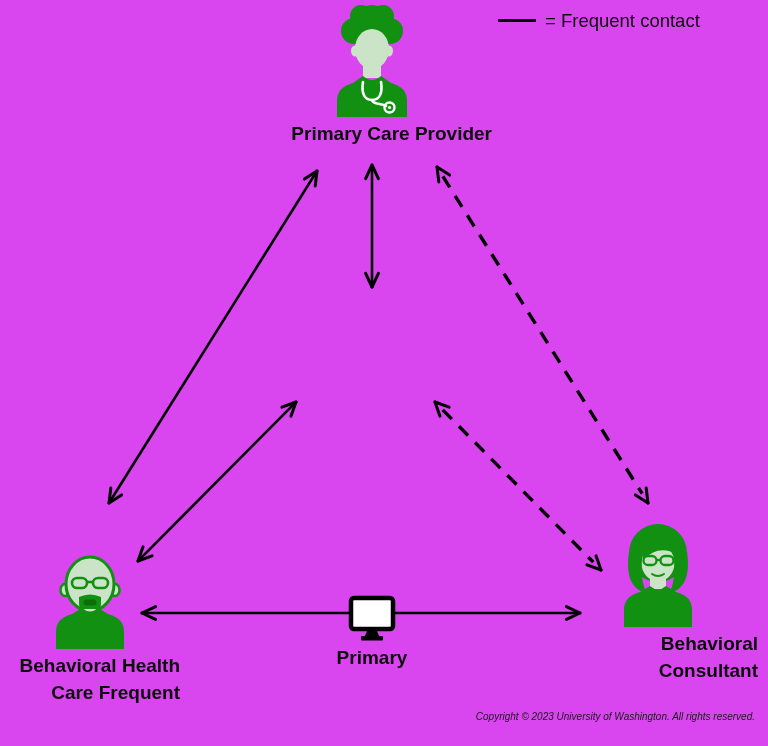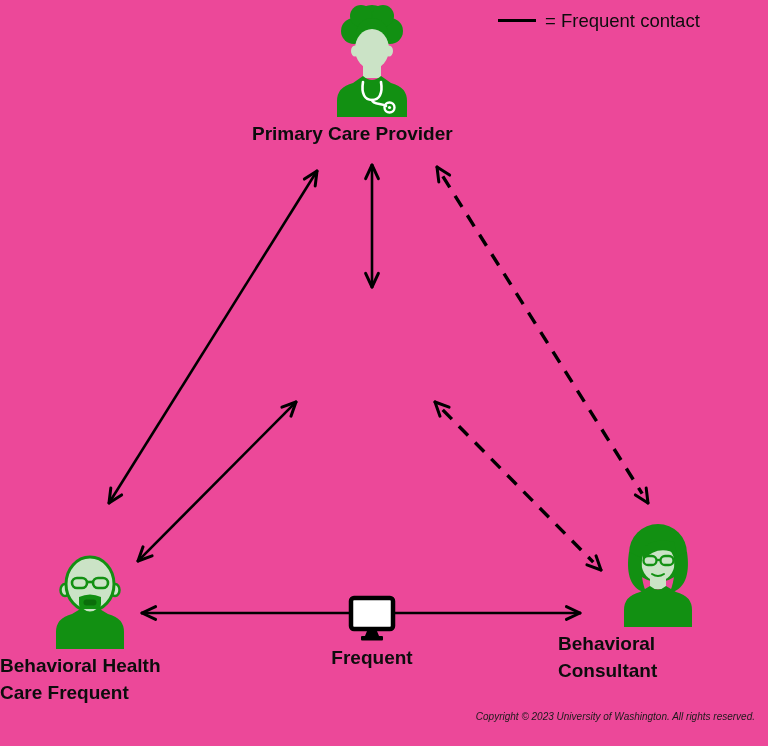--- a/index.html
+++ b/index.html
@@ -1,25 +1,25 @@
 <!DOCTYPE html>
 <html style="--green: #129012; --lgreen: #cbe3c6; --dgreen: #0a6e0a;"><head>
 <meta charset="utf-8">
 <style>
   html,body{margin:0;padding:0;background:#fff;}
   .canvas{
     position:relative;
     width:768px;height:746px;
-    background:#ec4899;
+    background:#d946ef;
     font-family:"Liberation Sans", sans-serif;
     overflow:hidden;
     color:#111;
   }
   #arrows{position:absolute;left:0;top:0;width:768px;height:746px;z-index:1;}
-  .node{position:absolute;z-index:2;text-align:left;}
+  .node{position:absolute;z-index:2;text-align:right;}
   .node svg{display:block;margin:0 auto;}
   .node-label{
     font-weight:700;
     font-size:19px;
     line-height:27px;
     color:#0d0d0d;
     margin-top:3px;
     white-space:nowrap;
   }
   .legend{
@@ -152,18 +152,18 @@
     <div class="node-label">Behavioral</div>
     <div class="node-label" style="margin-top:0;">Consultant</div>
   </div>
 
   <div class="registry-node" style="left:292px;top:595px;width:160px;">
     <svg width="48" height="48" viewBox="0 0 48 48" style="display:block;margin:0 auto;">
       <rect x="3" y="3" width="42" height="31" rx="3" fill="#ffffff" stroke="#000" stroke-width="4.5"></rect>
       <path d="M19,36 h10 l2,5 h-14 Z" fill="#000"></path>
       <rect x="13" y="41" width="22" height="4.5" rx="1" fill="#000"></rect>
     </svg>
-    <div class="node-label" style="margin-top:1px;">Frequent</div>
+    <div class="node-label" style="margin-top:1px;">Primary</div>
   </div>
 
   <div class="copyright">Copyright © 2023 University of Washington. All rights reserved.</div>
 
 </div>
 
 </body></html>

